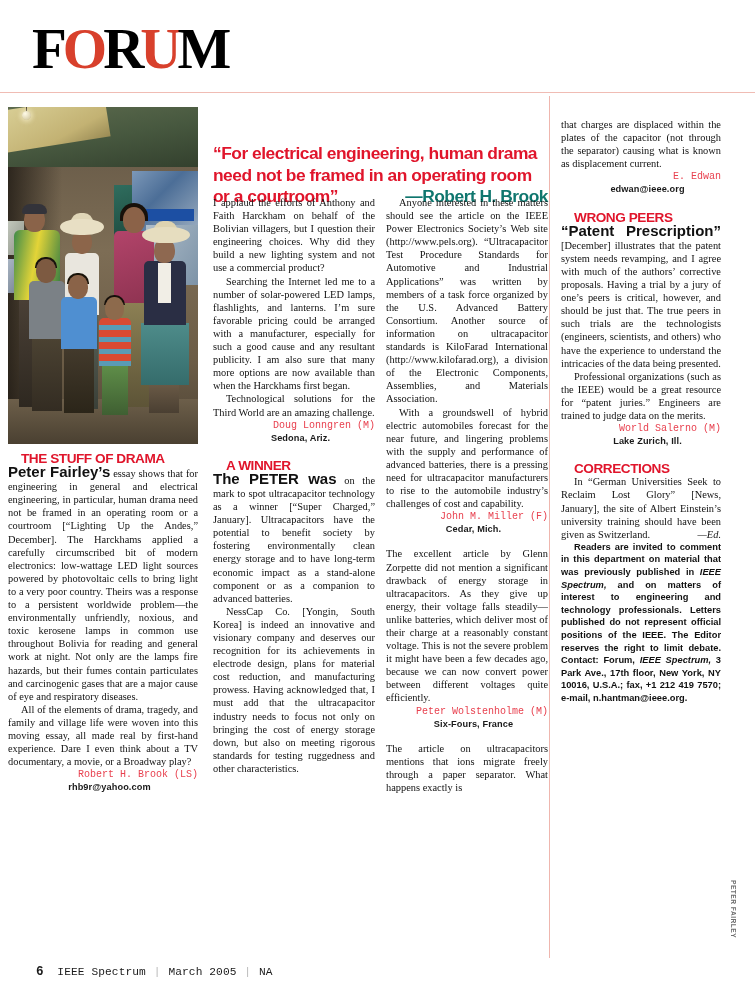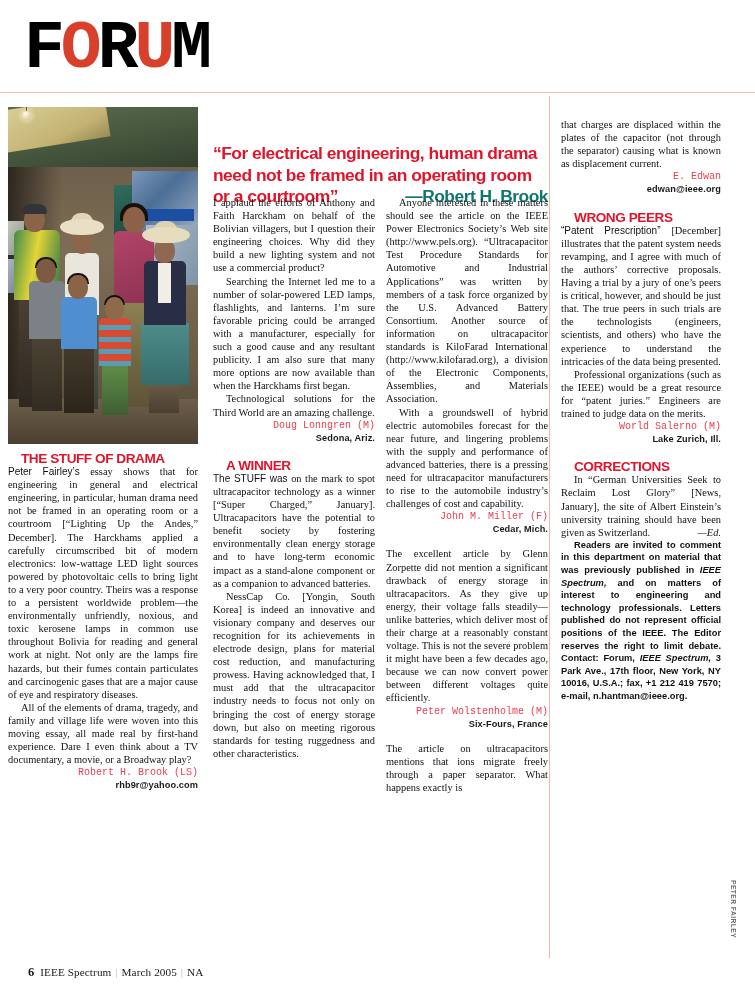--- a/index.html
+++ b/index.html
@@ -18,25 +18,25 @@
 
   
   #masthead {
     position: absolute;
     left: 0; top: 0;
     width: 755px;
     height: 93px;
   }
   #forum-title {
     position: absolute;
-    left: 24px;
+    left: 32px;
     top: 6px;
-    font-family: Liberation Mono, monospace;
-    font-weight: bold;
-    font-size: 68px;
+    font-family: Liberation Serif, serif;
+    font-weight: bold;
+    font-size: 57px;
     letter-spacing: -4px;
     line-height: 86px;
     white-space: nowrap;
   }
   #forum-title .blk { color: #000000; }
   #forum-title .red { color: #d8402c; }
 
   #rule-top {
     position: absolute;
     left: 0;
@@ -216,39 +216,39 @@
     color: #e0152b;
     margin: 0 0 3px 0;
     text-align: left;
     text-indent: 0;
     text-transform: uppercase;
   }
   .sec-head.spaced { margin-top: 14px; }
 
   .lead-in {
     font-family: "Liberation Sans", sans-serif;
-    font-weight: normal;
-    font-size: 10px;
+    font-weight: bold;
+    font-size: 15px;
   }
 
   .sig-name {
     font-family: Liberation Mono, monospace;
     font-size: 10px;
     color: #e8414f;
     text-indent: 0;
     text-align: right;
     margin: 3px 0 0 12px;
   }
   .sig-loc {
     font-family: "Liberation Sans", sans-serif;
     font-size: 9.2px;
     font-weight: bold;
     color: #1a1a1a;
     text-indent: 0;
-    text-align: right;
+    text-align: center;
     margin: 0 0 0 12px;
     letter-spacing: .1px;
   }
   .gap { height: 11px; }
 
   .ed-sign { font-style: italic; }
 
   .boxnote {
     font-family: "Liberation Sans", sans-serif;
     font-size: 9.3px;
@@ -257,23 +257,23 @@
     text-align: justify;
     text-indent: 0;
     margin-top: 14px;
     color: #111;
   }
   .boxnote i { font-style: italic; }
 
   
   #footer {
     position: absolute;
-    left: 28px;
+    left: 36px;
     top: 965px;
-    font-family: Liberation Serif, serif;
+    font-family: Liberation Mono, monospace;
     font-weight: bold;
     font-size: 11.2px;
     color: #1a1a1a;
     letter-spacing: .1px;
   }
   #footer .pgnum { font-size: 12.6px; }
   #footer .bar { color: #b9b9b9; font-weight: normal; padding: 0 1px; }
   #footer .lbl { font-weight: normal; }
 
   #photo-credit {
@@ -399,21 +399,21 @@
   <p class="sig-loc">rhb9r@yahoo.com</p>
 </div>
 
 <div class="col" id="col2">
   <p class="noind">I applaud the efforts of Anthony and Faith Harckham on behalf of the Bolivian villagers, but I question their engineering choices. Why did they build a new lighting system and not use a commercial product?</p>
   <p>Searching the Internet led me to a number of solar-powered LED lamps, flashlights, and lanterns. I’m sure favorable pricing could be arranged with a manufacturer, especially for such a good cause and any resultant publicity. I am also sure that many more options are now available than when the Harckhams first began.</p>
   <p>Technological solutions for the Third World are an amazing challenge.</p>
   <p class="sig-name">Doug Lonngren (M)</p>
   <p class="sig-loc">Sedona, Ariz.</p>
   <p class="sec-head spaced">A WINNER</p>
-  <p class="noind"><span class="lead-in">The STUFF was</span><span> on the mark to spot ultracapacitor technology as a winner [“Super Charged,” January]. Ultracapacitors have the potential to benefit society by fostering environmentally clean energy storage and to have long-term economic impact as a stand-alone component or as a companion to advanced batteries.</span></p>
+  <p class="noind"><span class="lead-in">The PETER was</span><span> on the mark to spot ultracapacitor technology as a winner [“Super Charged,” January]. Ultracapacitors have the potential to benefit society by fostering environmentally clean energy storage and to have long-term economic impact as a stand-alone component or as a companion to advanced batteries.</span></p>
   <p>NessCap Co. [Yongin, South Korea] is indeed an innovative and visionary company and deserves our recognition for its achievements in electrode design, plans for material cost reduction, and manufacturing prowess. Having acknowledged that, I must add that the ultracapacitor industry needs to focus not only on bringing the cost of energy storage down, but also on meeting rigorous standards for testing ruggedness and other characteristics.</p>
 </div>
 
 <div class="col" id="col3">
   <p>Anyone interested in these matters should see the article on the IEEE Power Electronics Society’s Web site (http://www.pels.org). “Ultracapacitor Test Procedure Standards for Automotive and Industrial Applications” was written by members of a task force organized by the U.S. Advanced Battery Consortium. Another source of information on ultracapacitor standards is KiloFarad International (http://www.kilofarad.org), a division of the Electronic Components, Assemblies, and Materials Association.</p>
   <p>With a groundswell of hybrid electric automobiles forecast for the near future, and lingering problems with the supply and performance of advanced batteries, there is a pressing need for ultracapacitor manufacturers to rise to the automobile industry’s challenges of cost and capability.</p>
   <p class="sig-name">John M. Miller (F)</p>
   <p class="sig-loc">Cedar, Mich.</p>
   <div class="gap"></div>
   <p class="noind">The excellent article by Glenn Zorpette did not mention a significant drawback of energy storage in ultracapacitors. As they give up energy, their voltage falls steadily—unlike batteries, which deliver most of their charge at a reasonably constant voltage. This is not the severe problem it might have been a few decades ago, because we can now convert power between different voltages quite efficiently.</p>

